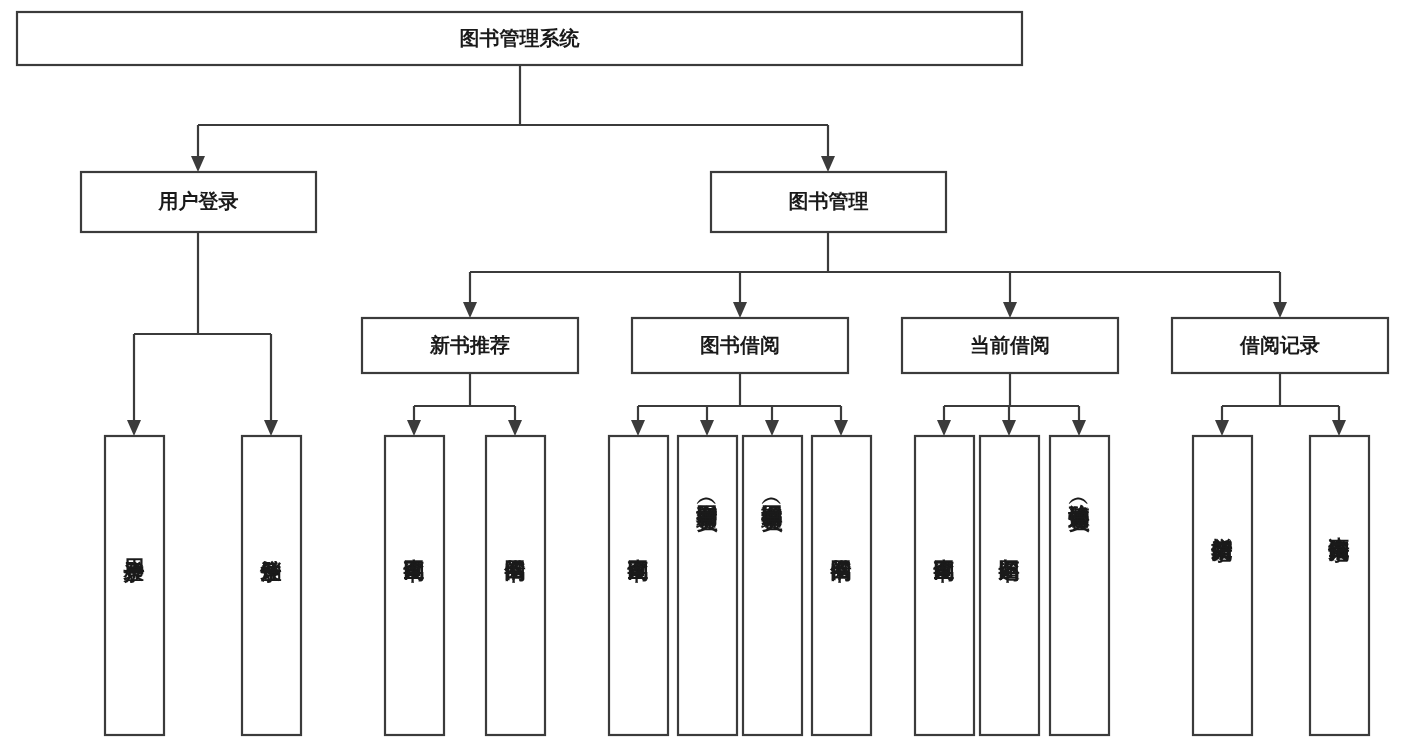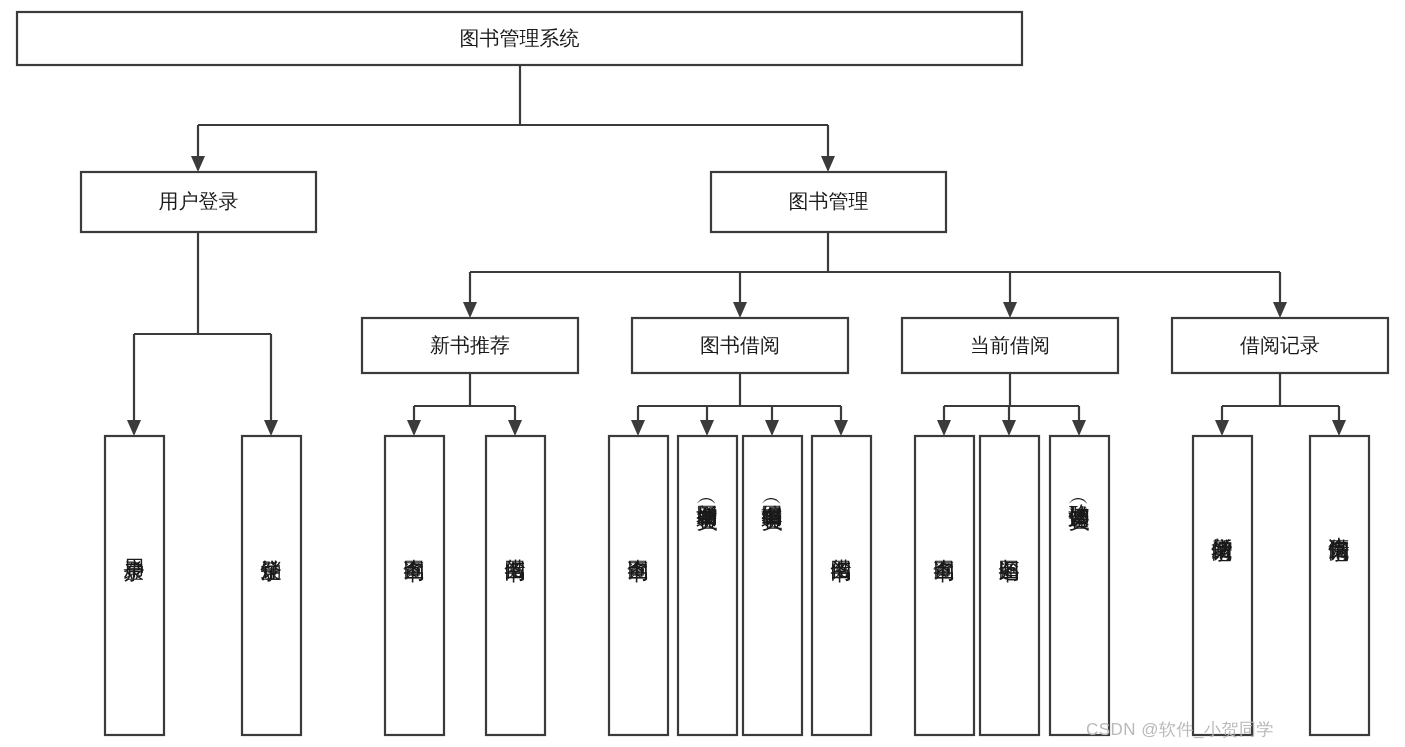--- a/index.html
+++ b/index.html
@@ -11,20 +11,21 @@
     width: 1405px;
     height: 747px;
     font-family: "Liberation Sans", "DejaVu Sans", sans-serif;
     overflow: hidden;
   }
   #diagram-root {
     position: relative;
     width: 1282px;
     height: 747px;
     background: #ffffff;
+    font-weight: bold;
   }
   svg.diagram-canvas {
     position: absolute;
     left: 0;
     top: 0;
     width: 1405px;
     height: 747px;
   }
   .node-box {
     fill: #ffffff;
@@ -216,14 +217,13 @@
       <div class="vtext-wrap" style="left: 1050px; top: 436px; width: 59px; height: 299px; padding-top: 51px;">
         <span class="vtext">确认归还（管理员）</span>
       </div>
       <div class="vtext-wrap" style="left: 1193px; top: 436px; width: 59px; height: 299px; padding-top: 84px;">
         <span class="vtext">新增借阅记录</span>
       </div>
       <div class="vtext-wrap" style="left: 1310px; top: 436px; width: 59px; height: 299px; padding-top: 84px;">
         <span class="vtext">查询借阅记录</span>
       </div>
     </div>
-  <div id="watermark">CSDN @软件_小贺同学</div>
 </div>
 
 </body></html>

